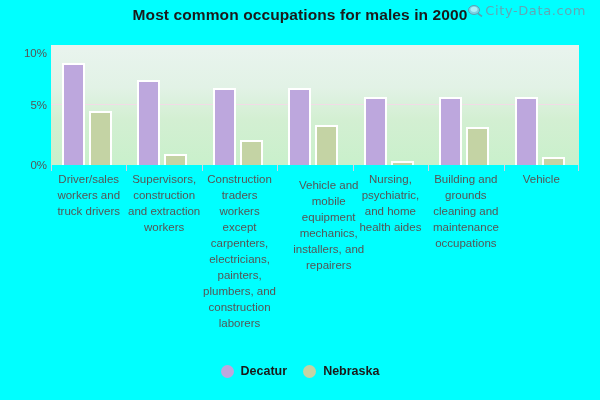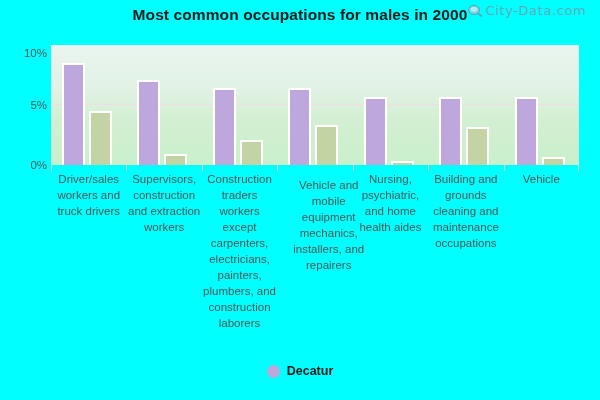--- a/index.html
+++ b/index.html
@@ -228,13 +228,17 @@
     <line x1="10" y1="9.5" x2="14" y2="12.5" stroke="#6d8ba0" stroke-width="1.6"></line>
   </svg>
   <span class="wm-text">City-Data.com</span>
 </div>
 
 <div id="legend">
     <div class="legend-item">
       <span class="legend-swatch" style="background: rgb(189, 167, 221);"></span>
       <span class="legend-label">Decatur</span>
     </div>
+    <div class="legend-item">
+      <span class="legend-swatch" style="background: rgb(196, 211, 164);"></span>
+      <span class="legend-label">Nebraska</span>
+    </div>
   </div>
 
 </body></html>

